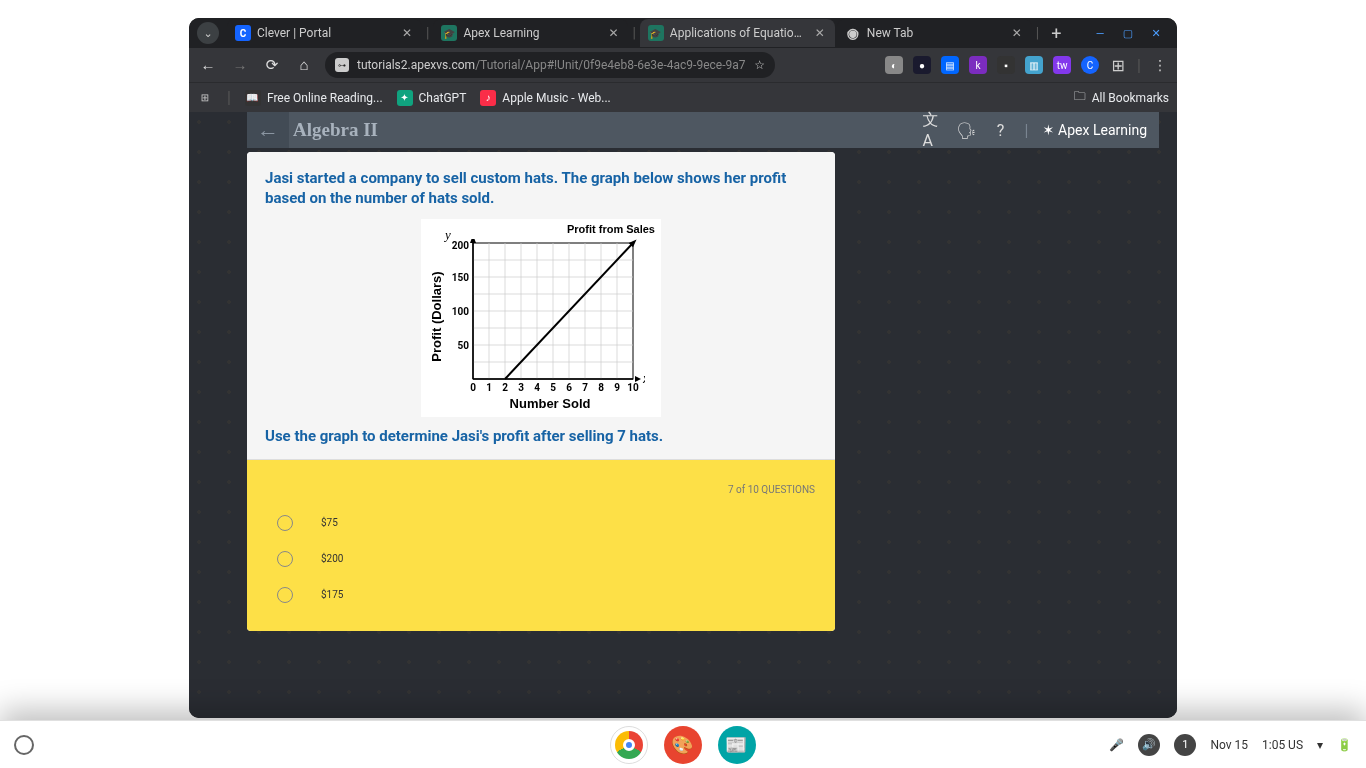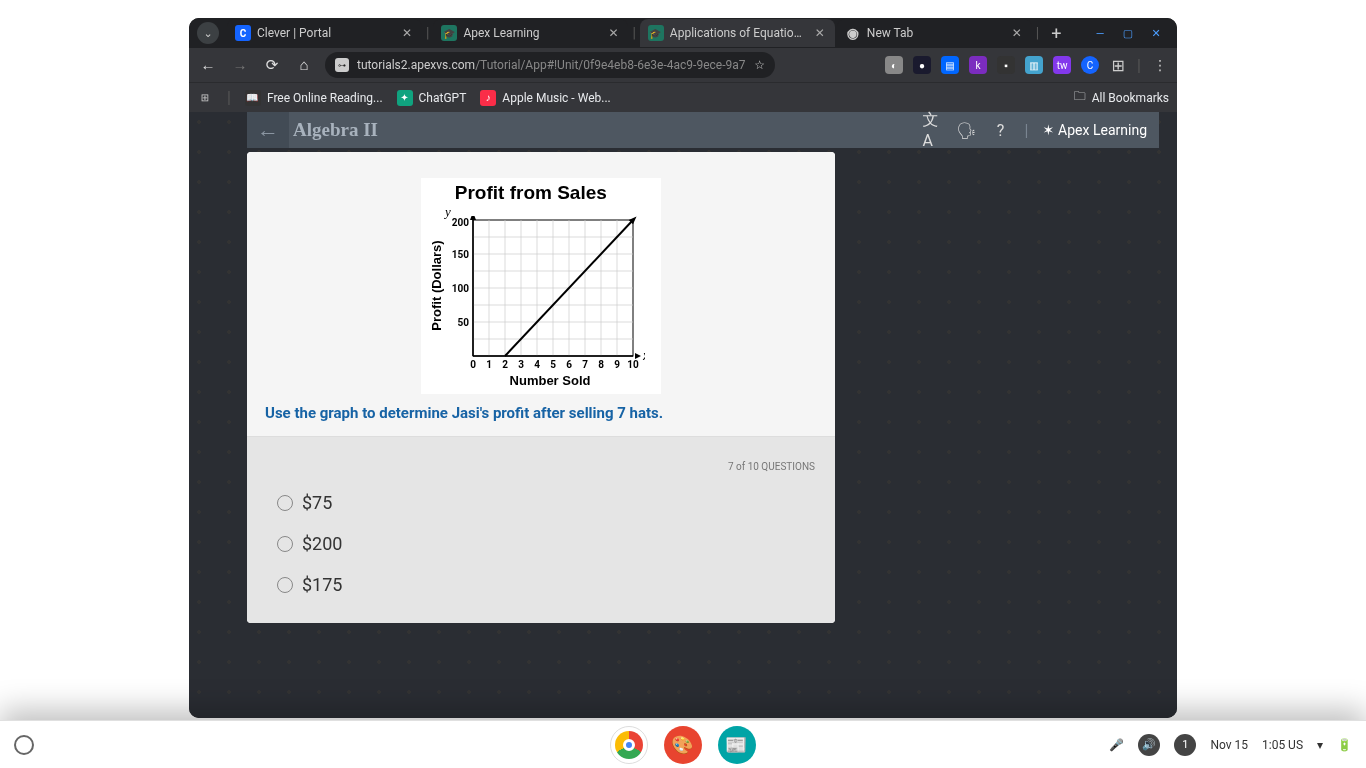--- a/index.html
+++ b/index.html
@@ -36,27 +36,27 @@
 .course-title{color:#a8b2bd;font-size:19px;font-family:Georgia,serif;font-weight:bold}
 .hicon{width:20px;height:20px;display:flex;align-items:center;justify-content:center;font-size:16px}
 .apex-brand{color:#fff;font-size:14px;display:flex;align-items:center;gap:4px}
 .posttest-bar{margin:8px 58px 4px;height:34px;background:#375a7f;display:flex;align-items:center;padding:0 14px;color:#fff;font-size:13px}
 .posttest-bar b{font-size:15px;margin-right:6px}
 .card{margin:4px 0 0 58px;width:588px;background:#fff;border-radius:4px;overflow:hidden}
 .question-top{padding:16px 18px 14px;background:#f5f5f5}
 .qtext{color:#1763a5;font-weight:700;font-size:15px;line-height:1.35}
 .chart-wrap{display:flex;justify-content:center;margin:10px 0 6px}
 .chartbox{background:#fff;width:240px;padding:4px 6px 6px;position:relative}
-.chart-title{font-weight:900;font-size:19px;text-align:left;margin-bottom:12px;font-family:Arial,sans-serif}
+.chart-title{font-weight:900;font-size:11px;text-align:right;margin-bottom:4px;font-family:Arial,sans-serif}
 .chart-svg{display:block}
 .xlab{font-weight:900;font-size:13px;text-align:center;margin-top:2px;font-family:Arial}
 .qprompt{color:#1763a5;font-weight:700;font-size:15px;margin-top:10px}
-.answers{border-top:1px solid #ddd;padding:24px 20px 18px;background:#e5e5e5}
+.answers{border-top:1px solid #ddd;padding:24px 20px 18px;background:#fde047}
 .progress{text-align:right;color:#777;font-size:10px;margin-bottom:10px}
-.opt{display:flex;align-items:center;gap:9px;padding:10px 10px;font-size:18px;color:#333}
+.opt{display:flex;align-items:center;gap:28px;padding:10px 10px;font-size:10px;color:#333}
 .radio{width:16px;height:16px;border:1.5px solid #888;border-radius:50%}
 .shelf{position:absolute;left:0;right:0;bottom:0;height:48px;background:#fff;border-top:1px solid #e0e0e0;display:flex;align-items:center;padding:0 14px;box-shadow:0 -10px 30px rgba(0,0,0,.25)}
 .launcher{width:20px;height:20px;border:2px solid #666;border-radius:50%}
 .shelf-center{position:absolute;left:50%;transform:translateX(-50%);display:flex;gap:16px}
 .shelf-icon{width:38px;height:38px;border-radius:50%;display:flex;align-items:center;justify-content:center;font-size:18px;color:#fff}
 .tray{margin-left:auto;display:flex;align-items:center;gap:14px;color:#333;font-size:12px}
 .tray .pill{width:22px;height:22px;border-radius:50%;background:#444;color:#fff;display:flex;align-items:center;justify-content:center;font-size:11px}
 </style>
 </head>
 <body>
@@ -164,20 +164,21 @@
         <span class="apex-brand">
           <span style="font-size:14px">✶</span>
           <span>Apex Learning</span>
         </span>
       </div>
     </div>
 
 
     <div class="card">
       <div class="question-top">
+        <div class="qtext">Jasi started a company to sell custom hats. The graph below shows her profit based on the number of hats sold.</div>
         <div class="chart-wrap">
           <div class="chartbox">
             <div style="display:flex">
               <div style="display:flex;align-items:center;justify-content:center;width:18px">
                     <span style="transform:rotate(-90deg);font-weight:900;font-family:Arial;font-size:13px;white-space:nowrap">Profit (Dollars)</span>
                   </div>
               <div style="flex:1">
                 <div style="display:flex;align-items:flex-end">
                       <span style="font-style:italic;font-family:Georgia;font-size:13px;margin-right:4px;margin-bottom:-4px">y</span>
                       <div class="chart-title" style="flex:1">Profit from Sales</div>

